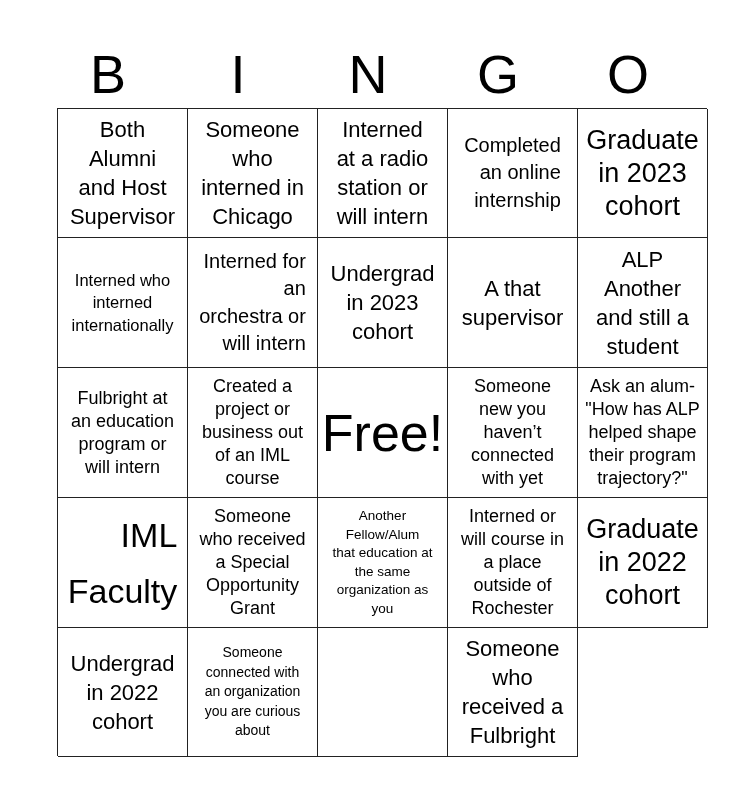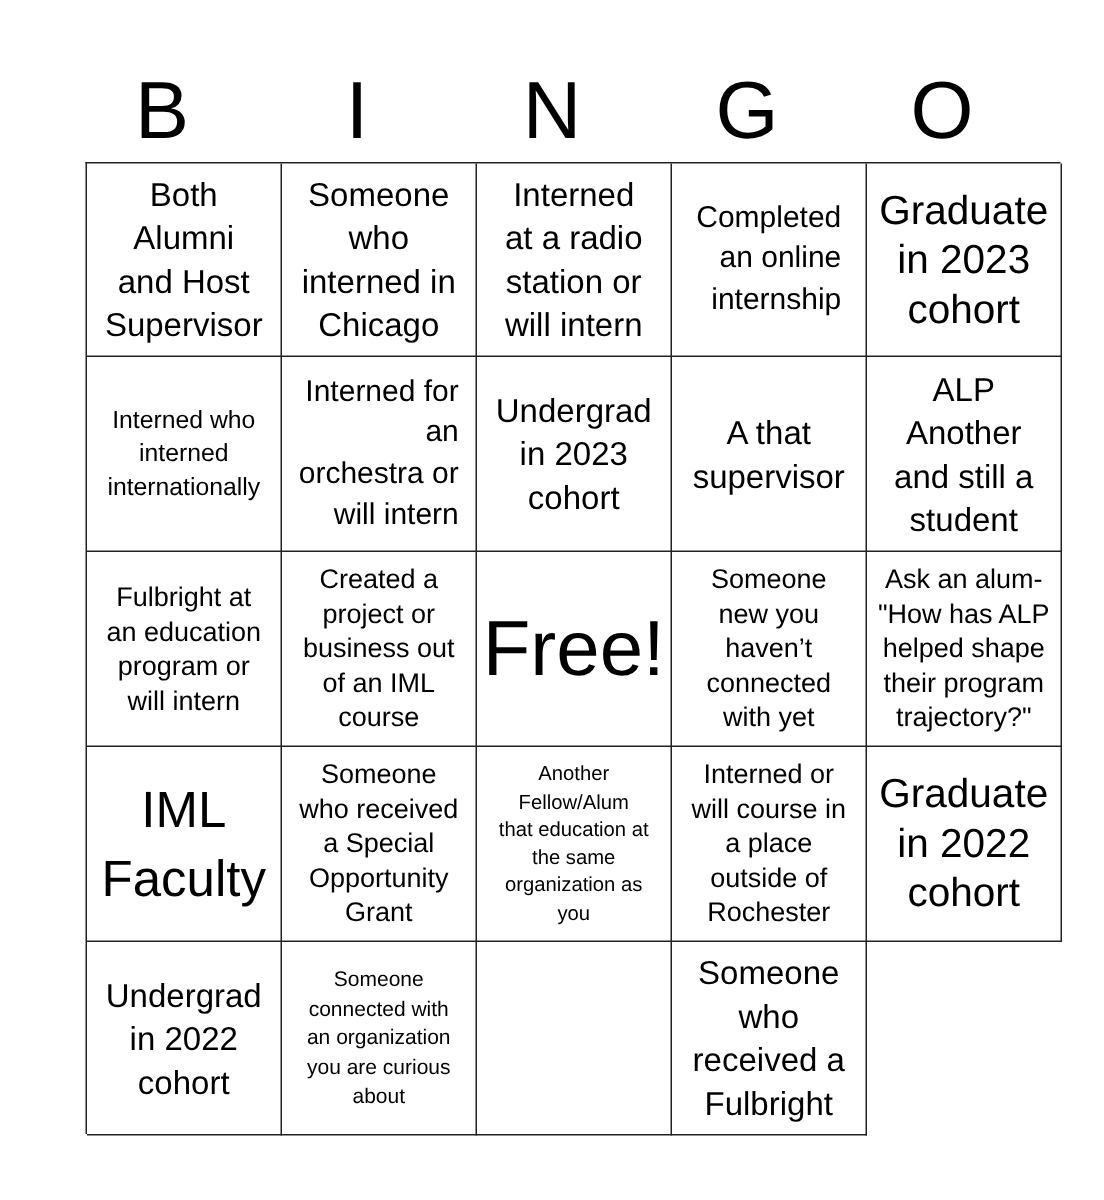--- a/index.html
+++ b/index.html
@@ -53,21 +53,21 @@
       padding: 2px 4px;
       box-sizing: border-box;
       overflow: hidden;
       cursor: pointer;
     }
     .cell span {
       display: block;
       white-space: pre-line;
     }
     .sz-xl  { font-size: 52px; line-height: 56px; }
-    .sz-l   { font-size: 34px; line-height: 46px; }
+    .sz-l   { font-size: 34px; line-height: 56px; text-align: right; }
     .sz-ml  { font-size: 27px; line-height: 33px; }
     .sz-m   { font-size: 22px; line-height: 29px; }
     .sz-s   { font-size: 20px; line-height: 27.5px; text-align: right; }
     .sz-sm  { font-size: 18px; line-height: 23px; }
     .sz-xs  { font-size: 16.5px; line-height: 22.5px; }
     .sz-xxs { font-size: 14px; line-height: 19.5px; }
     .sz-tiny{ font-size: 13.5px; line-height: 18.5px; }
   </style>
 </head>
 <body>

